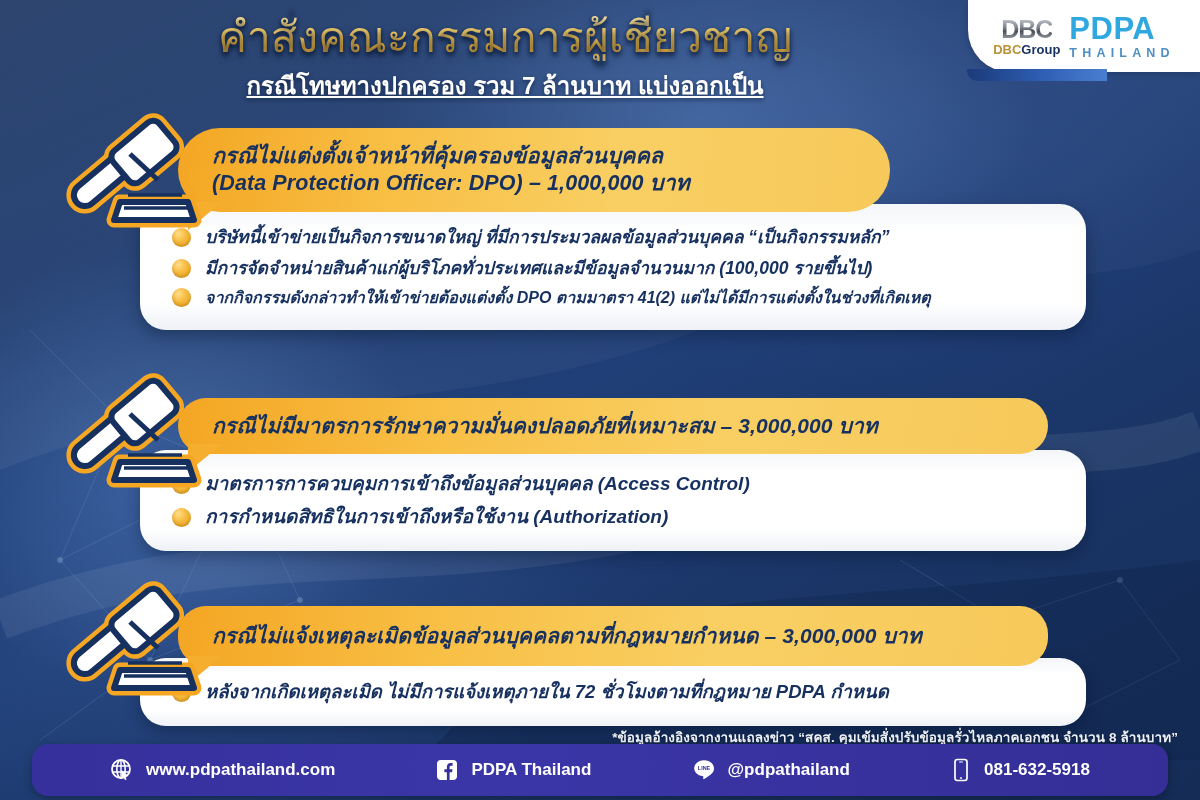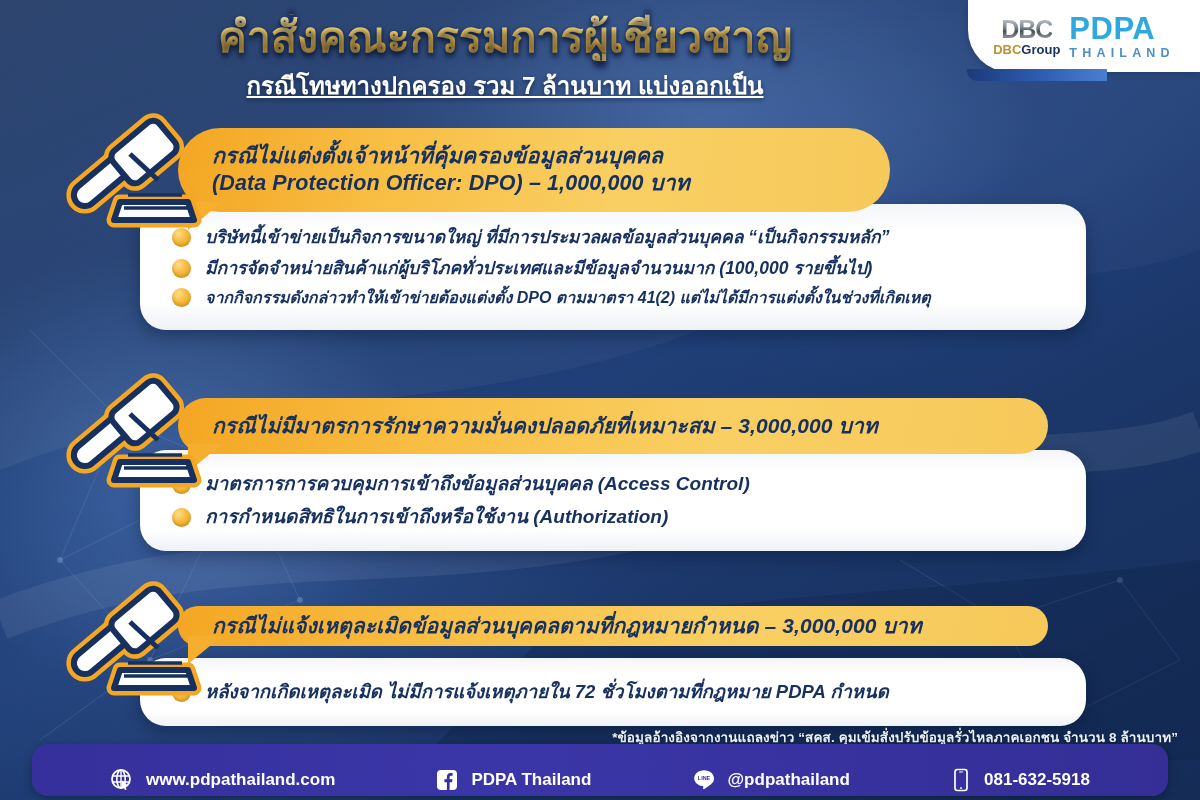--- a/index.html
+++ b/index.html
@@ -70,21 +70,21 @@
     letter-spacing: 5.2px; margin-top: 3px;
   }
 
   
   .title-wrap {
     position: absolute; top: 14px; left: 0; width: 1010px;
     text-align: center; z-index: 10;
   }
   .main-title {
     font-size: 43px;
-    font-weight: 700;
+    font-weight: 400;
     line-height: 1.1;
     background: linear-gradient(180deg,#ffe9a8 0%,#f8cf62 40%,#e0a833 72%,#f6d57c 100%);
     -webkit-background-clip: text; background-clip: text; color: transparent;
     text-shadow: 0 3px 5px rgba(5,18,45,0.55);
     filter: drop-shadow(0 2px 2px rgba(5,18,45,0.6));
   }
   .sub-title {
     margin-top: 5px;
     font-size: 24px;
     font-weight: 600;
@@ -109,21 +109,21 @@
     border-radius: 42px;
     display: flex;
     align-items: center;
     padding: 0 38px 0 34px;
     z-index: 8;
   }
   .band.slim { height: 56px; border-radius: 28px; }
 
   #band-1 { width: 712px; top: 10px; }
   #band-2 { width: 870px; top: 10px; height: 56px; border-radius: 28px; }
-  #band-3 { width: 870px; top: 10px; height: 40px; border-radius: 28px; text-align: right; }
+  #band-3 { width: 870px; top: 10px; height: 60px; border-radius: 28px; text-align: right; }
 
   .band-text {
     font-size: 21.5px;
     font-weight: 700;
     font-style: italic;
     color: #16305f;
     line-height: 1.25;
     letter-spacing: 0.1px;
   }
   #band-1 .band-text { font-size: 21.5px; }
@@ -206,23 +206,23 @@
 
   
   .footer-bar {
     position: absolute;
     left: 32px; right: 32px;
     bottom: 4px;
     height: 52px;
     background: linear-gradient(90deg,#36309c 0%, #3b36a8 40%, #342e96 100%);
     border-radius: 16px;
     display: flex;
-    align-items: flex-end;
+    align-items: flex-start;
     justify-content: space-around;
-    padding: 4px 28px;
+    padding: 14px 28px;
     z-index: 25;
     box-shadow: 0 3px 10px rgba(0,0,0,0.3);
   }
   .footer-item {
     display: flex;
     align-items: center;
     gap: 12px;
     color: #ffffff;
     font-size: 17px;
     font-weight: 700;

